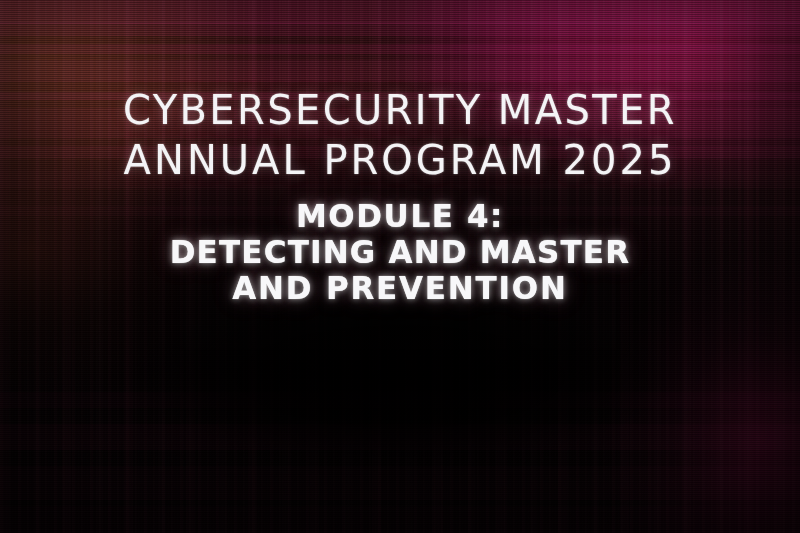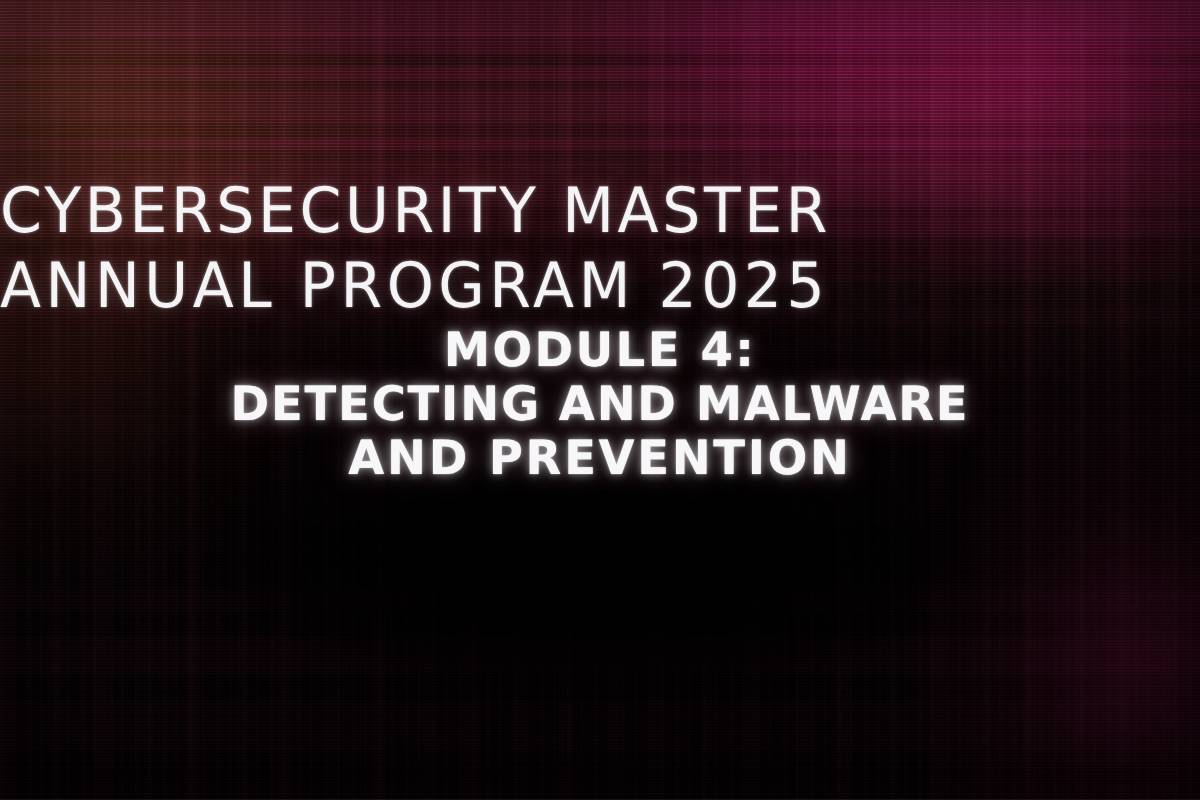--- a/index.html
+++ b/index.html
@@ -119,22 +119,23 @@
     box-shadow: inset 0 0 120px 40px rgba(0,0,0,0.55);
   }
 
   
 
   .text-stack {
     position: absolute;
     inset: 0;
     display: flex;
     flex-direction: column;
+    align-items: center;
     justify-content: flex-start;
-    padding-top: 116px;
+    padding-top: 84px;
     box-sizing: border-box;
     z-index: 10;
   }
 
   
   .title-line {
     color: #f4f4f6;
     font-family: "DejaVu Sans", sans-serif;
     font-size: 40px;
     font-weight: 400;
@@ -145,20 +146,21 @@
     text-shadow:
       0 0 2px rgba(255,255,255,0.45),
       0 0 10px rgba(255,240,245,0.22),
       0 0 22px rgba(255,120,150,0.10);
   }
 
   .title-line.l1 { letter-spacing: 2.4px; }
   .title-line.l2 { letter-spacing: 3.0px; }
 
   .sub-block {
+    margin-top: 14px;
     display: flex;
     flex-direction: column;
     align-items: center;
   }
 
   .sub-line {
     color: #f7f7f9;
     font-family: "DejaVu Sans", sans-serif;
     font-size: 31px;
     font-weight: 700;
@@ -223,18 +225,18 @@
   <div class="sub-halo"></div>
 
   <div class="text-stack">
 
     <div class="title-line l1">CYBERSECURITY MASTER</div>
 
     <div class="title-line l2">ANNUAL PROGRAM 2025</div>
 
     <div class="sub-block">
       <div class="sub-line sl1">MODULE 4:</div>
-      <div class="sub-line sl2">DETECTING AND MALWARE</div>
+      <div class="sub-line sl2">DETECTING AND MASTER</div>
       <div class="sub-line sl4">AND PREVENTION</div>
     </div>
 
   </div>
 </div>
 
 </body></html>

